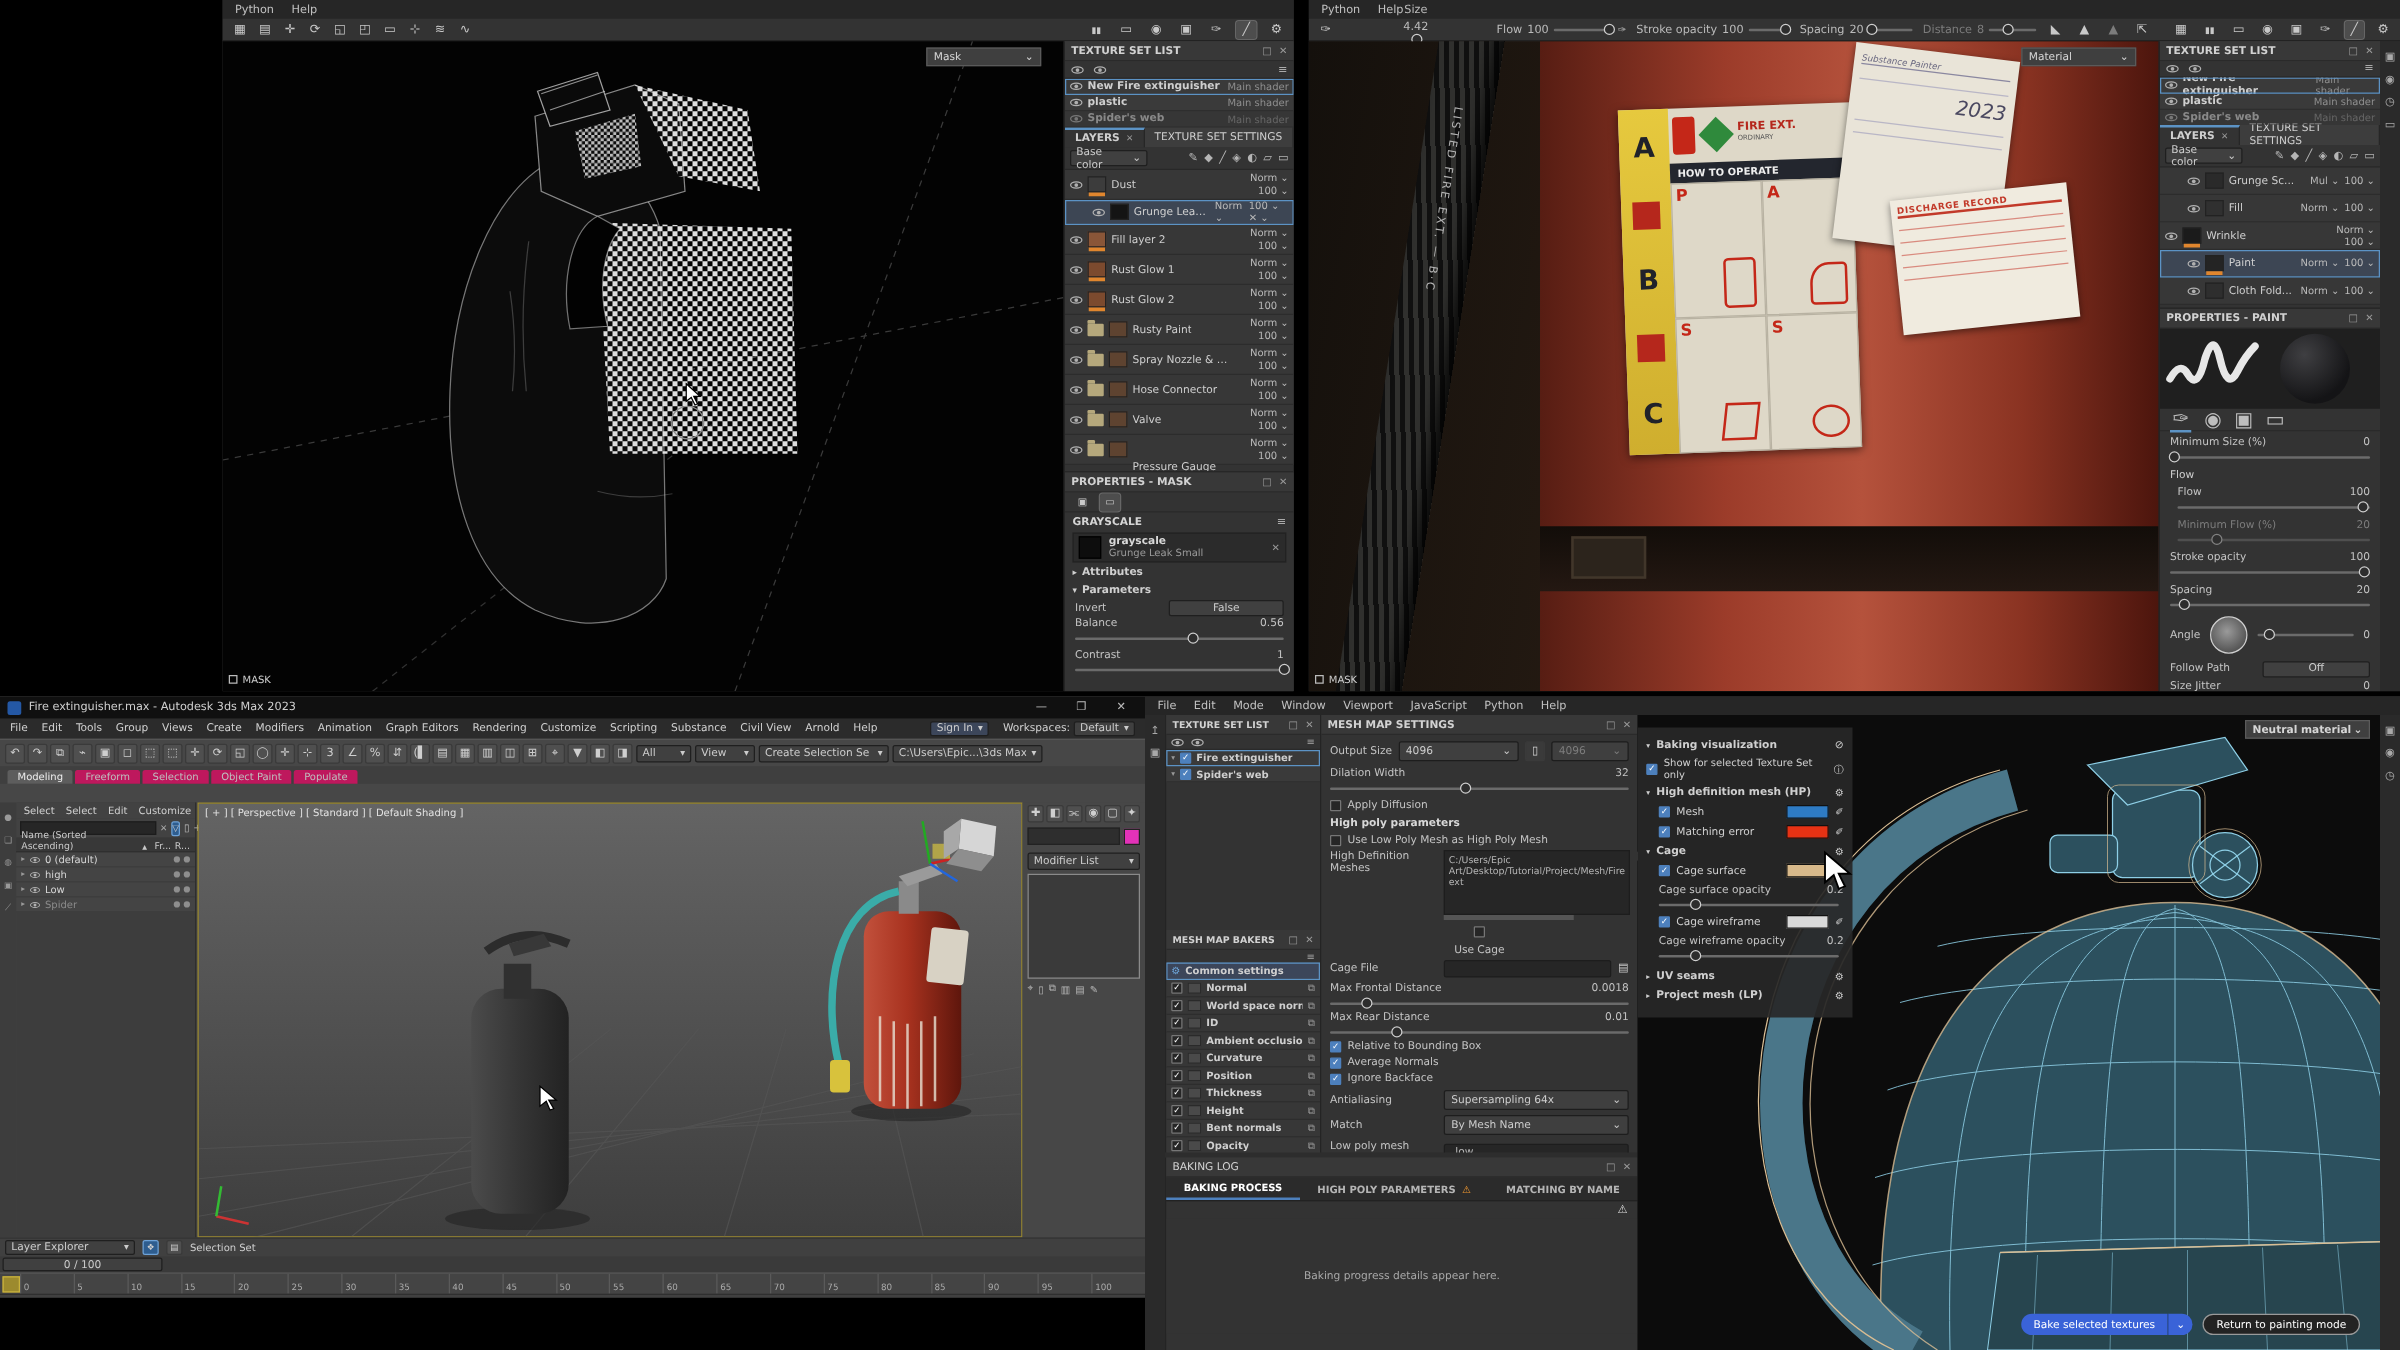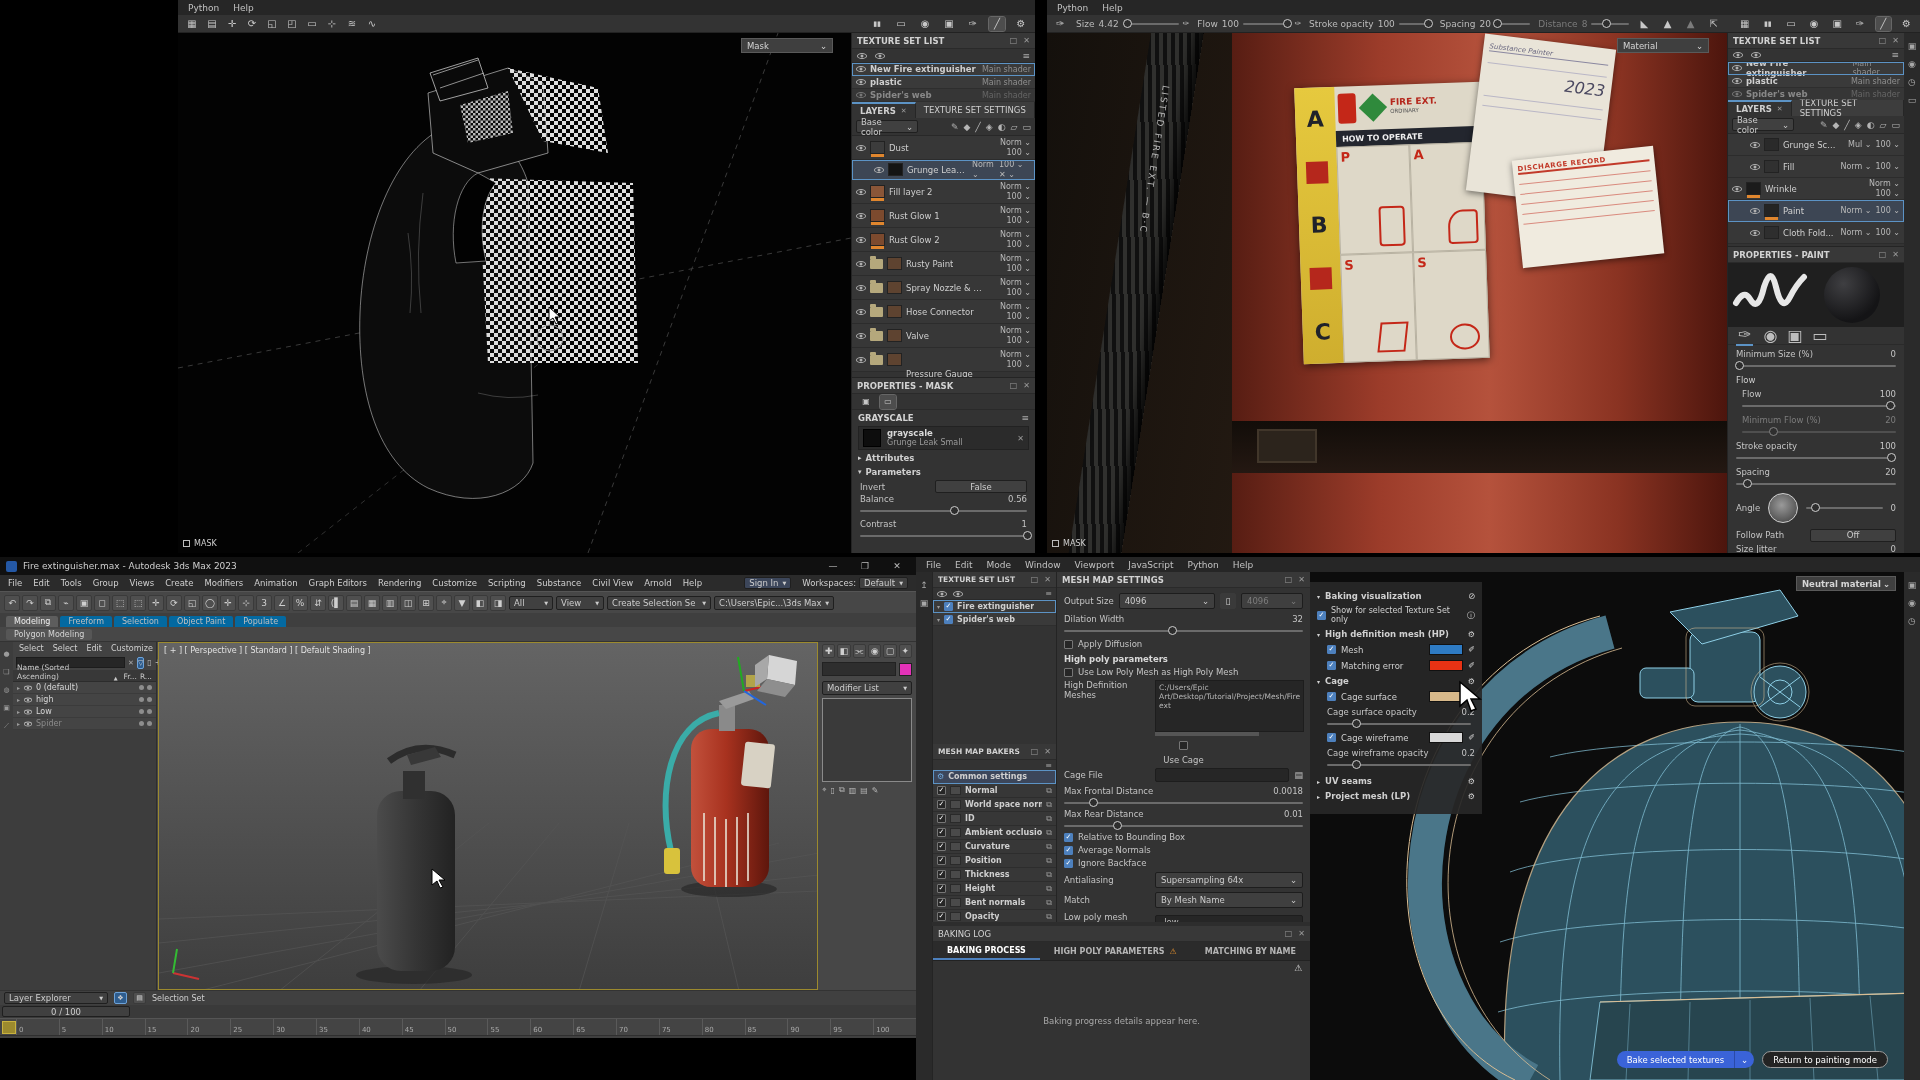--- a/index.html
+++ b/index.html
@@ -54,21 +54,21 @@
   .stripcol{position:absolute;background:#2a2a2a;display:flex;flex-direction:column;align-items:center;gap:8px;padding-top:8px;font-size:9px;color:#a9a9a9;}
   
   .mx-title{height:18px;background:#101010;display:flex;align-items:center;padding:0 6px;font-size:9px;color:#cfcfcf;gap:6px;}
   .mx-title .wbtn{width:26px;text-align:center;color:#bbb;font-size:9px;}
   .mx-menpicon{width:11px;height:11px;background:#2458a5;border-radius:2px;}
   .mx-menubar{height:16px;background:#2b2b2b;display:flex;align-items:center;gap:11px;padding:0 8px;font-size:8.5px;color:#d0d0d0;}
   .mx-toolbar{height:22px;background:#474747;border-top:1px solid #555;display:flex;align-items:center;gap:3px;padding:0 4px;font-size:9px;color:#c9c9c9;}
   .mxic{width:16px;height:16px;background:#4f4f4f;border:1px solid #3a3a3a;border-radius:2px;display:flex;align-items:center;justify-content:center;font-size:9px;color:#cfcfcf;}
   .mxic.active{background:#2e5d8f;border-color:#6da2d8;}
   .mx-ribtabs{height:14px;background:#3f3f3f;display:flex;align-items:flex-end;gap:2px;padding:0 6px;font-size:8px;color:#bfbfbf;}
-  .ribtab{padding:1px 8px;background:#0369a1;border-radius:2px 2px 0 0;}
+  .ribtab{padding:1px 8px;background:#be185d;border-radius:2px 2px 0 0;}
   .ribtab.active{background:#5d5d5d;color:#eee;}
   .mx-ribsub{height:15px;background:#474747;border-bottom:1px solid #333;display:flex;align-items:center;padding:0 6px;font-size:8px;color:#d5d5d5;}
   .mx-ribsub span{background:#565656;padding:1px 8px;border-radius:2px;}
   .xmenu{height:13px;display:flex;gap:9px;align-items:center;padding:0 6px;font-size:8px;color:#d0d0d0;background:#424242;}
   .xsearch{height:15px;display:flex;align-items:center;gap:3px;padding:0 3px;background:#424242;}
   .xsearch input{flex:1;height:11px;background:#262626;border:1px solid #1c1c1c;color:#ccc;font-size:8px;padding:0 3px;}
   .xhead{height:12px;display:flex;align-items:flex-end;background:#383838;border-bottom:1px solid #2c2c2c;font-size:7.5px;color:#c9c9c9;padding:0 4px;gap:3px;}
   .xrow{height:12px;display:flex;align-items:center;gap:3px;padding:0 4px;font-size:8px;color:#d6d6d6;background:#444;border-bottom:1px solid #3b3b3b;}
   .xrow.dim span{color:#8b8b8b;}
   .xdot{width:7px;height:7px;border-radius:50%;background:#8e8e8e;flex:none;}
@@ -387,21 +387,21 @@
 </div>
 
 <div class="win" style="left:1047px;top:0;width:873px;height:553px;">
   <div class="sp-menubar">
 
   <span>Python</span>
       <span>Help</span>
     </div>
   <div class="sp-toolbar">
     <span class="tb-ic">✑</span>
-    <span class="row" style="gap:4px;width:120px;">
+    <span class="row" style="gap:4px;width:120px;flex-direction:column;">
       <span>Size</span>
         <span>4.42</span>
       <span class="slider grow">
           <i style="--p:8%;"></i>
         </span>
       <i style="font-size:8px;">✑</i>
       </span>
     <span class="row" style="gap:4px;width:110px;">
       <span>Flow</span>
         <span>100</span>
@@ -805,23 +805,20 @@
       </span>
   </div>
   <div class="mx-ribtabs">
 
   <span class="ribtab active"><span>Modeling</span></span>
       <span class="ribtab"><span>Freeform</span></span>
       <span class="ribtab"><span>Selection</span></span>
       <span class="ribtab"><span>Object Paint</span></span>
       <span class="ribtab"><span>Populate</span></span>
     </div>
-  <div class="mx-ribsub">
-      <span>Polygon Modeling</span>
-    </div>
 
   <div class="abs" style="left:0;top:85px;width:13px;height:348px;background:#3d3d3d;display:flex;flex-direction:column;align-items:center;gap:10px;padding-top:8px;font-size:7px;color:#9a9a9a;">
     <i>●</i>
       <i>❏</i>
       <i>◍</i>
       <i>▣</i>
       <i>⟋</i>
   </div>
   <div class="abs" style="left:13px;top:85px;width:144px;height:348px;background:#3d3d3d;border-right:1px solid #2e2e2e;">
     <div class="xmenu">

